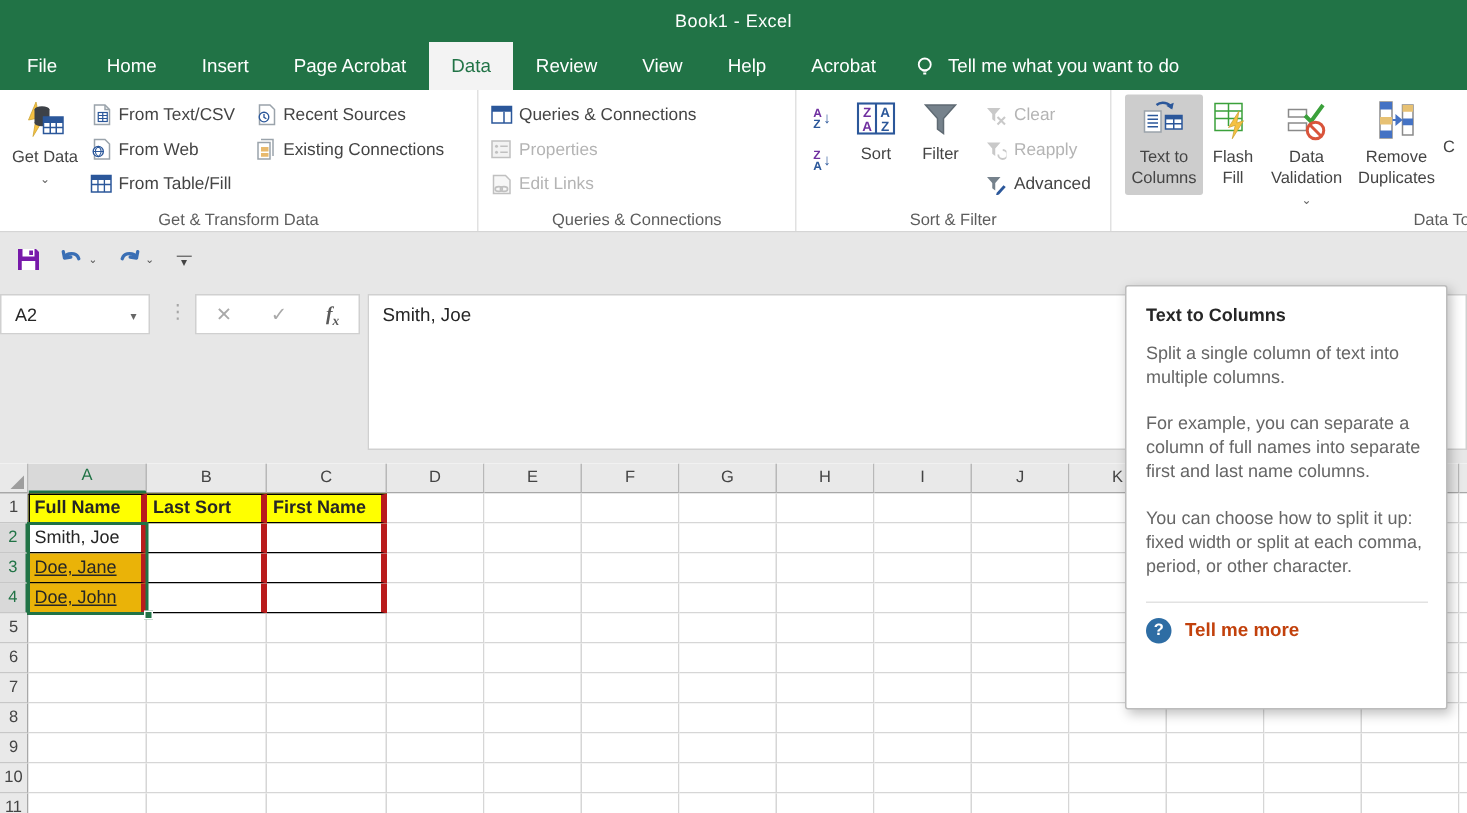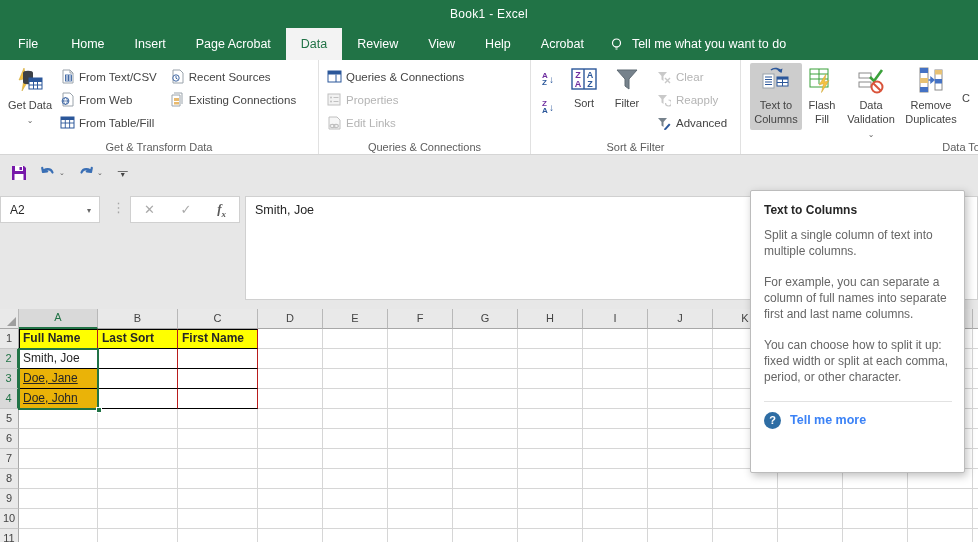--- a/index.html
+++ b/index.html
@@ -61,35 +61,35 @@
   .grow { display:flex; }
   .gc { flex:0 0 auto; height:20px; font-size:12px; color:#262626; border-right:1px solid #d6d6d6; border-bottom:1px solid #d6d6d6; overflow:hidden; white-space:nowrap; padding:2px 3px 0 4px; background:#fff; }
   .hc { flex:0 0 auto; height:20px; background:#e9e9e9; color:#444; font-size:11px; text-align:center; padding-top:3px; border-right:1px solid #b8b8b8; border-bottom:1px solid #a8a8a8; }
   .rh { border-bottom:1px solid #c7c7c7; border-right:1px solid #a8a8a8; }
   .hc.selhdr { background:#d9d9d9; color:#217346; }
   .hc.selcol { border-bottom:2px solid #217346; padding-top:2px; }
   .hc.selrow { border-right:2px solid #217346; }
   .corner { position:relative; }
   .corner::after { content:""; position:absolute; right:2px; bottom:2px; border-left:9px solid transparent; border-bottom:9px solid #9e9e9e; }
   .gc.yellow { background:#ffff00; font-weight:bold; }
-  .gc.bd { border-right:1px solid #b91c1c; border-bottom:1px solid #000; }
+  .gc.bd { border-right:4px solid #b91c1c; border-bottom:1px solid #000; }
   .gc.bd-left { border-left:1px solid #000; padding-left:3px; }
   .gc.bd-top { border-top:1px solid #000; padding-top:1px; }
   .gc.selfill { background:#eab308;text-decoration:underline; }
   #selrect { position:absolute; border:2px solid #217346; pointer-events:none; }
   #selhandle { position:absolute; width:6px; height:6px; background:#217346; border:1px solid #fff; pointer-events:none; }
 
   
   .tooltip { position:absolute; left:750px; top:190px; width:215px; height:283px; background:#fff; border:1px solid #bcbcbc; border-radius:2px; box-shadow:2px 3px 8px rgba(0,0,0,.25); padding:12px 12px 8px 13px; z-index:50; }
   .tooltip h4 { font-size:12px; color:#262626; margin-bottom:11px; }
   .tooltip p { font-size:12px; color:#666; line-height:1.33; margin-bottom:15px; }
   .tooltip .tsep { border:none; border-top:1px solid #e2e2e2; margin:2px 0 10px 0; }
   .tlink { display:flex; align-items:center; gap:9px; }
   .qmark { width:17px; height:17px; border-radius:50%; background:#2e6da4; color:#fff; font-size:11px; font-weight:bold; display:flex; align-items:center; justify-content:center; }
-  .tlink span.txt { color:#3b82f6; font-size:12.5px; font-weight:bold; }
+  .tlink span.txt { color:#c2410c; font-size:12.5px; font-weight:bold; }
 
   svg { display:block; }
 </style>
 </head>
 <body>
 
 <div id="app">
 
   <div class="titlebar">
     <span class="wtitle">Book1  -  Excel</span>

